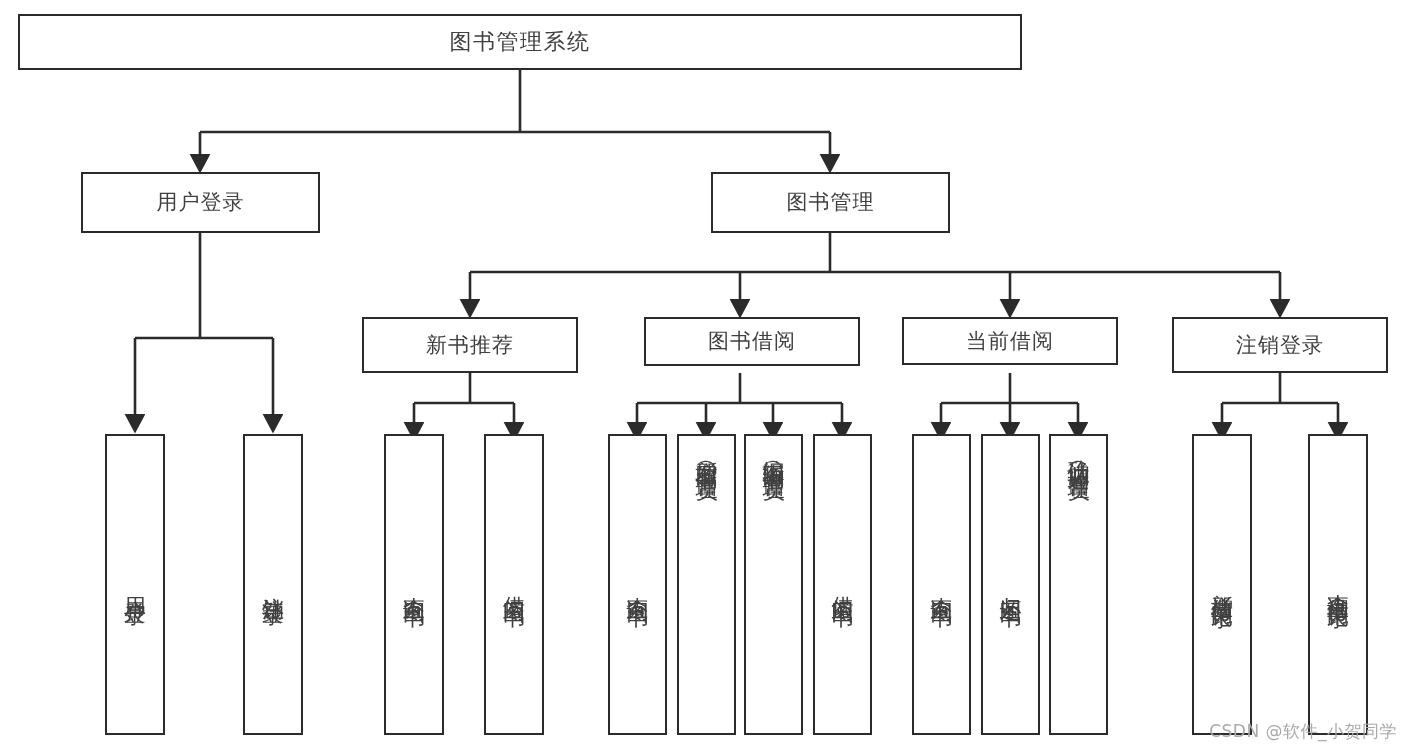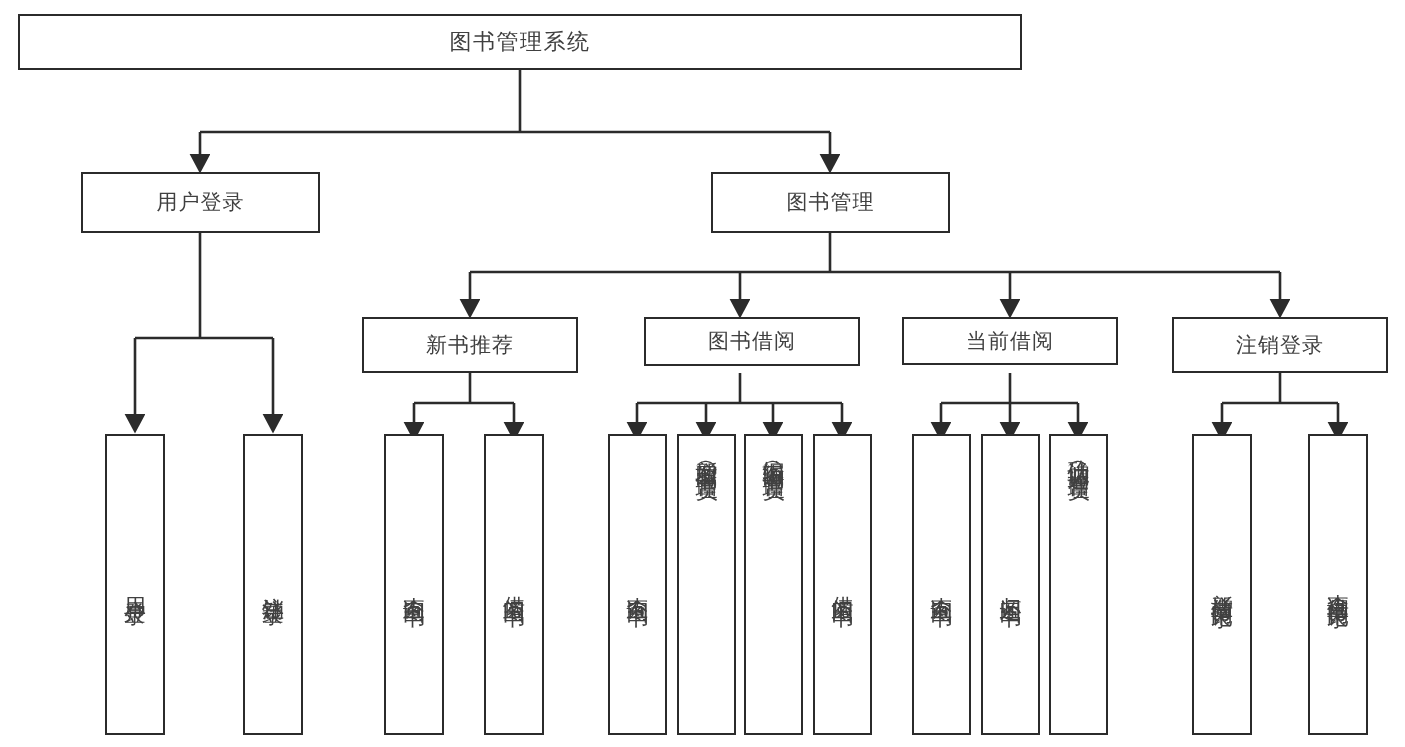--- a/index.html
+++ b/index.html
@@ -210,14 +210,15 @@
   </div>
 
   <div class="node vert center" style="left:1192px; top:434px; width:60px; height:301px;">
     <span class="label">新增借阅记录</span>
   </div>
 
   <div class="node vert center" style="left:1308px; top:434px; width:60px; height:301px;">
     <span class="label">查询借阅记录</span>
   </div>
 
+  <div id="watermark">CSDN @软件_小贺同学</div>
 
 </div>
 
 </body></html>

